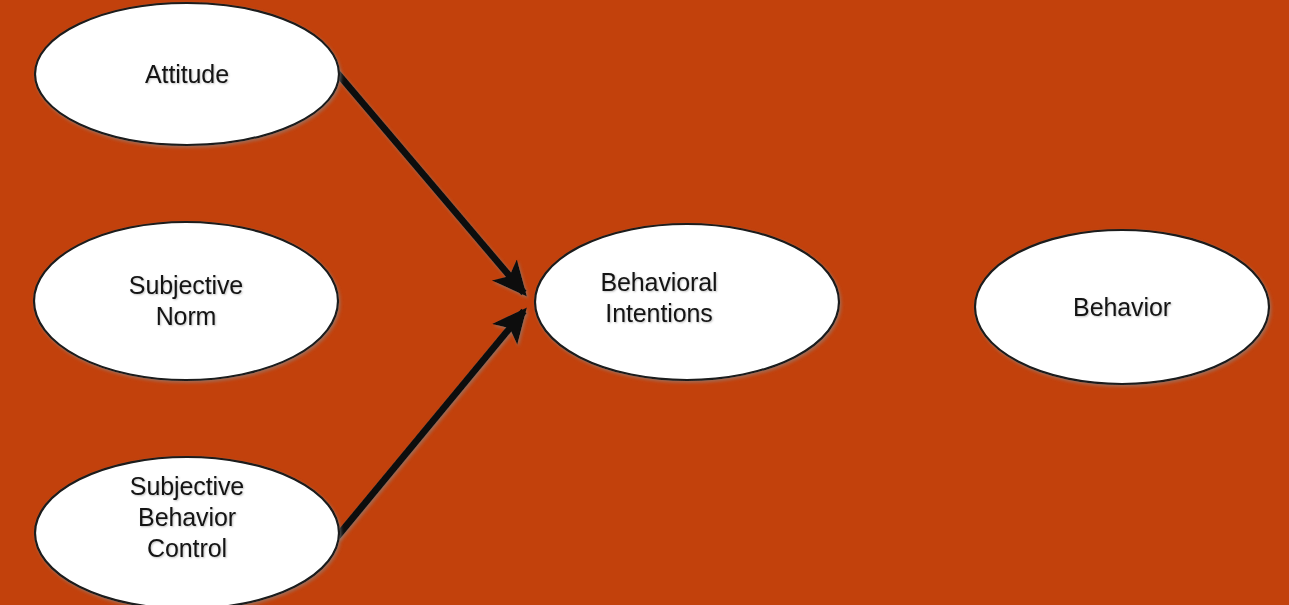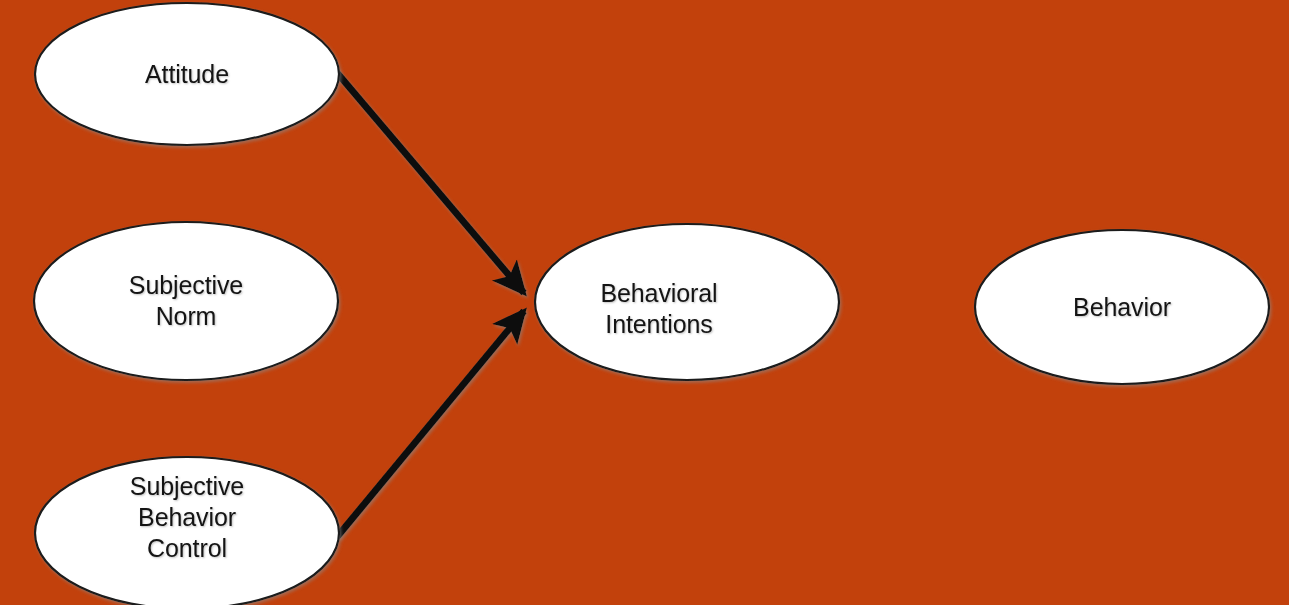--- a/index.html
+++ b/index.html
@@ -93,18 +93,18 @@
 
   <div class="node-label" style="left:35px; top:59px; width:304px;">Attitude</div>
 
   <div class="node-label" style="left:34px; top:270px; width:304px;">Subjective
 Norm</div>
 
   <div class="node-label" style="left:35px; top:471px; width:304px;">Subjective
 Behavior
 Control</div>
 
-  <div class="node-label" style="left:535px; top:278px; width:248px;">Behavioral
+  <div class="node-label" style="left:535px; top:267px; width:248px;">Behavioral
 Intentions</div>
 
   <div class="node-label" style="left:975px; top:292px; width:294px;">Behavior</div>
 
 </div>
 
 </body></html>

